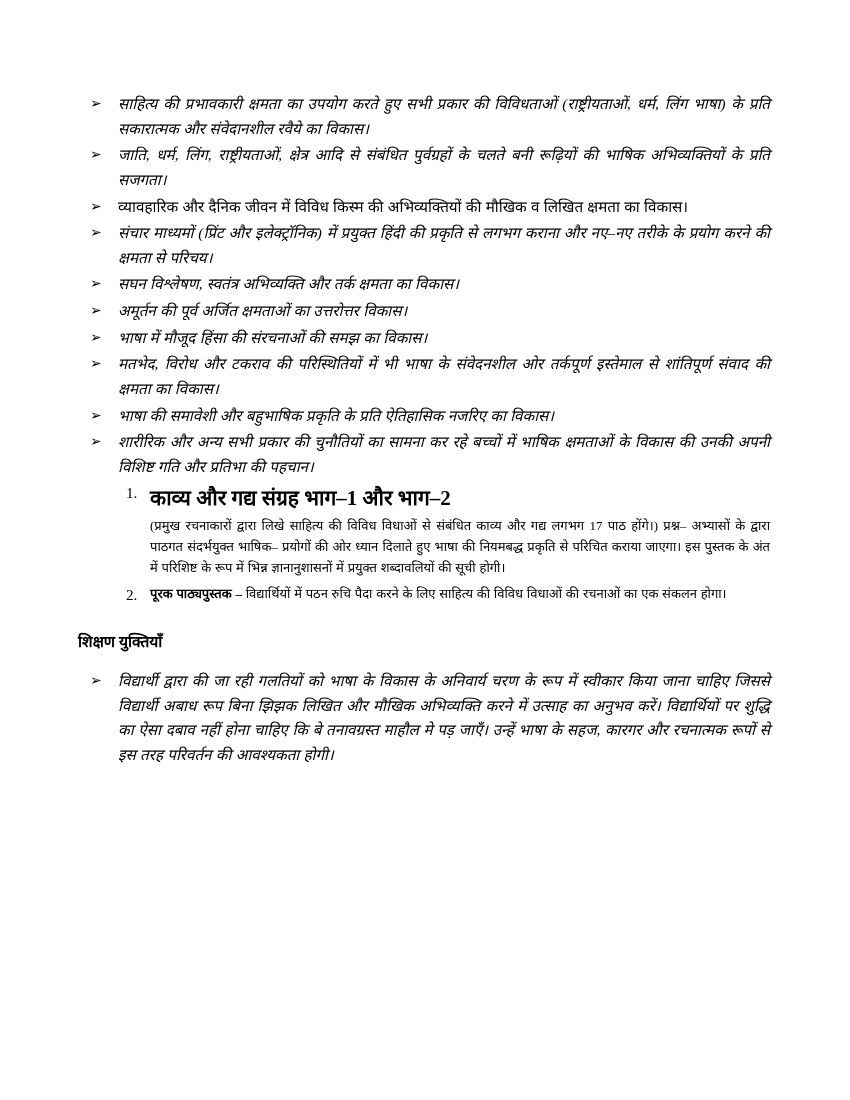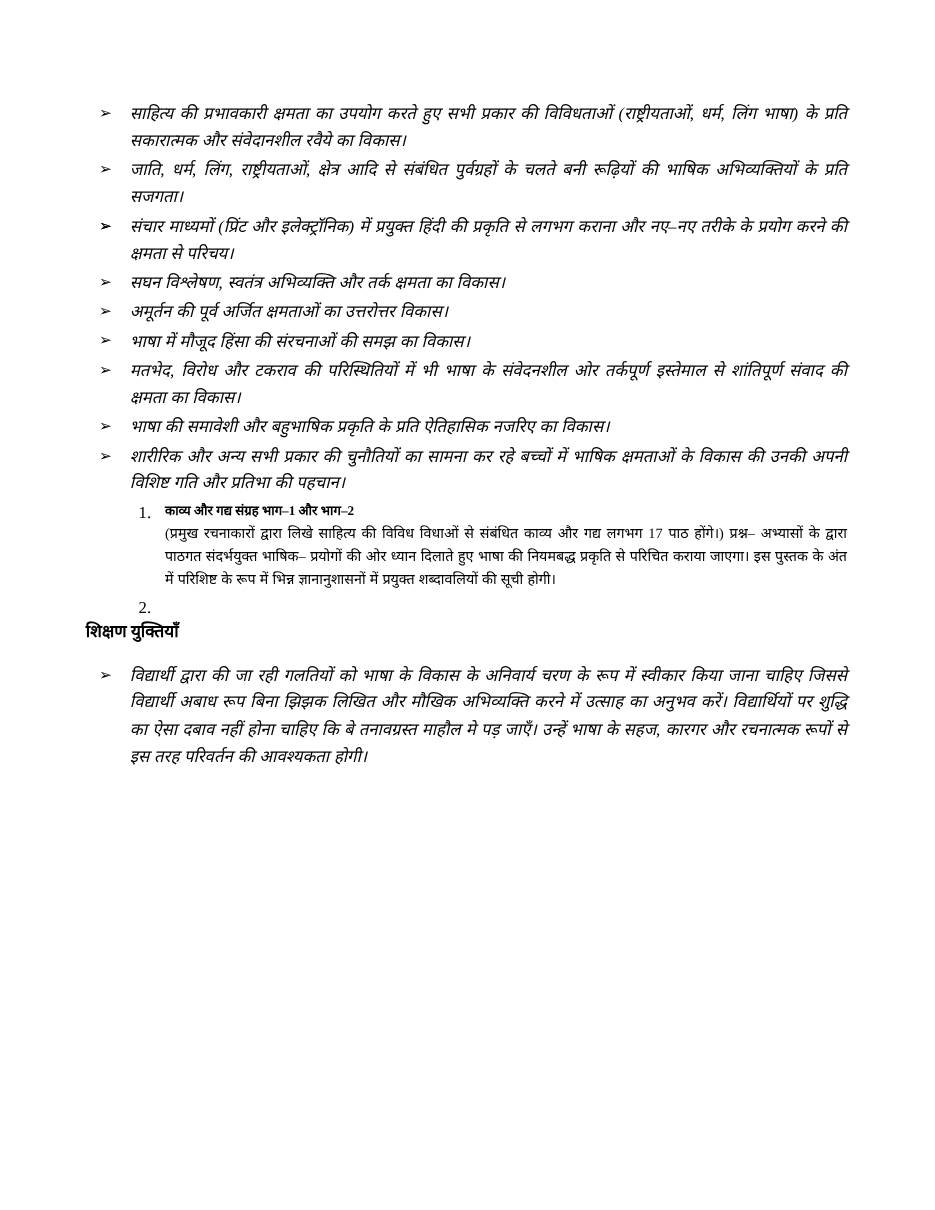--- a/index.html
+++ b/index.html
@@ -87,21 +87,21 @@
   }
   .num-item .num {
     position: absolute;
     left: 48px;
     top: 0;
     font-size: 15.2px;
     line-height: 1.62;
   }
   .num-title {
     font-weight: bold;
-    font-size: 12px;
+    font-size: 21px;
     line-height: 1.62;
   }
   .num-body {
     font-size: 13px;
     line-height: 1.62;
     text-align: justify;
     text-justify: inter-word;
     display: block;
     word-spacing: 0.5px;
   }
@@ -130,20 +130,21 @@
       <span class="bullet-text">साहित्य की प्रभावकारी क्षमता का उपयोग करते हुए सभी प्रकार की विविधताओं (राष्ट्रीयताओं, धर्म, लिंग भाषा) के प्रति सकारात्मक और संवेदानशील रवैये का विकास।</span>
     </li>
 
     <li class="bullet-item">
       <span class="marker">➢</span>
       <span class="bullet-text">जाति, धर्म, लिंग, राष्ट्रीयताओं, क्षेत्र आदि से संबंधित पुर्वग्रहों के चलते बनी रूढ़ियों की भाषिक अभिव्यक्तियों के प्रति सजगता।</span>
     </li>
 
     <li class="bullet-item">
       <span class="marker">➢</span>
+      <span class="bullet-sub">व्यावहारिक और दैनिक जीवन में विविध किस्म की अभिव्यक्तियों की मौखिक व लिखित क्षमता का विकास।</span>
     </li>
 
     <li class="bullet-item">
       <span class="marker">➢</span>
       <span class="bullet-text">संचार माध्यमों (प्रिंट और इलेक्ट्रॉनिक) में प्रयुक्त हिंदी की प्रकृति से लगभग कराना और नए–नए तरीके के प्रयोग करने की क्षमता से परिचय।</span>
     </li>
 
     <li class="bullet-item">
       <span class="marker">➢</span>
       <span class="bullet-text">सघन विश्लेषण, स्वतंत्र अभिव्यक्ति और तर्क क्षमता का विकास।</span>
@@ -180,20 +181,21 @@
   <ol class="num-list">
 
     <li class="num-item">
       <span class="num">1.</span>
       <span class="num-title">काव्य और गद्य संग्रह भाग–1 और भाग–2</span>
       <span class="num-body">(प्रमुख रचनाकारों द्वारा लिखे साहित्य की विविध विधाओं से संबंधित काव्य और गद्य लगभग 17 पाठ होंगे।) प्रश्न– अभ्यासों के द्वारा पाठगत संदर्भयुक्त भाषिक– प्रयोगों की ओर ध्यान दिलाते हुए भाषा की नियमबद्ध प्रकृति से परिचित कराया जाएगा। इस पुस्तक के अंत में परिशिष्ट के रूप में भिन्न ज्ञानानुशासनों में प्रयुक्त शब्दावलियों की सूची होगी।</span>
     </li>
 
     <li class="num-item">
       <span class="num">2.</span>
+      <span class="num-body"><span class="inline-title">पूरक पाठ्यपुस्तक –</span> <span>विद्यार्थियों में पठन रुचि पैदा करने के लिए साहित्य की विविध विधाओं की रचनाओं का एक संकलन होगा।</span></span>
     </li>
 
   </ol>
 
   <div class="section-heading tight">शिक्षण युक्तियाँ</div>
 
 
   <ul class="bullet-list">
     <li class="bullet-item">
       <span class="marker">➢</span>

